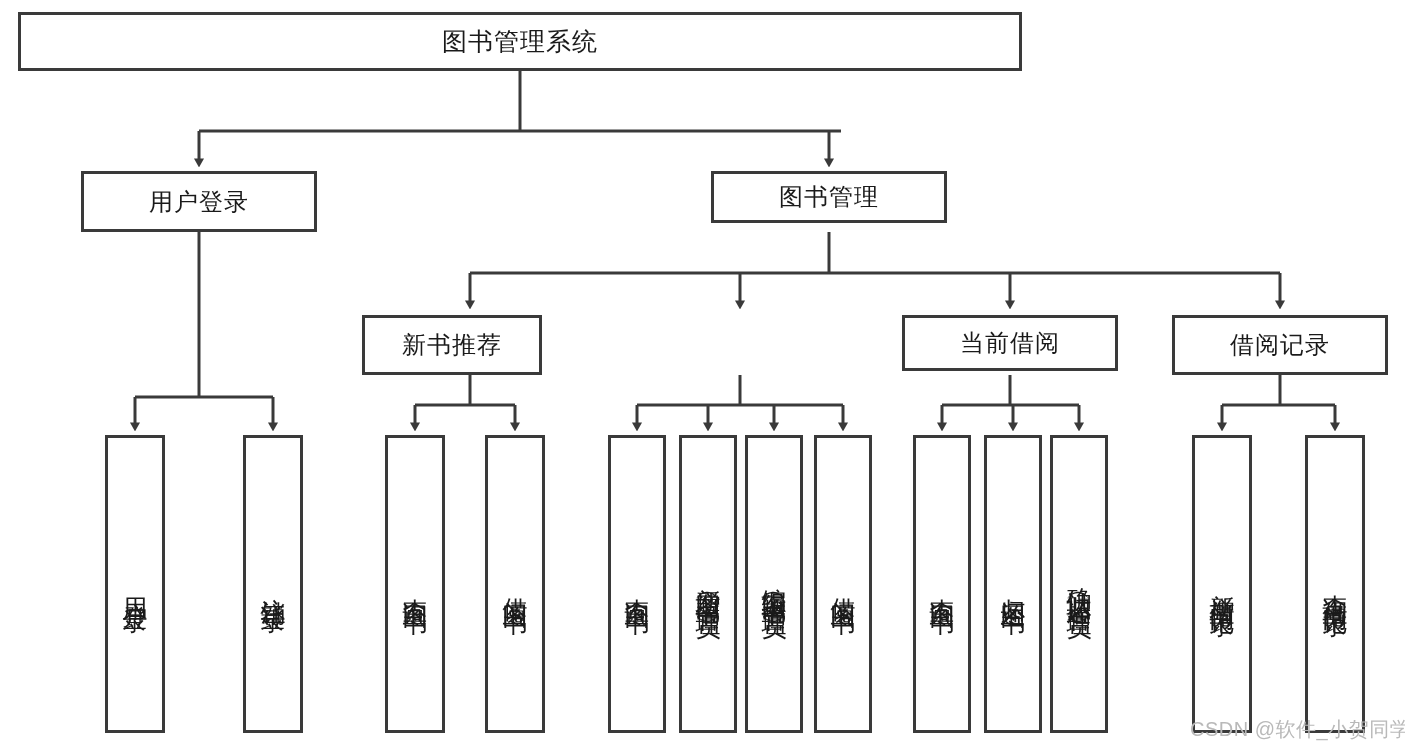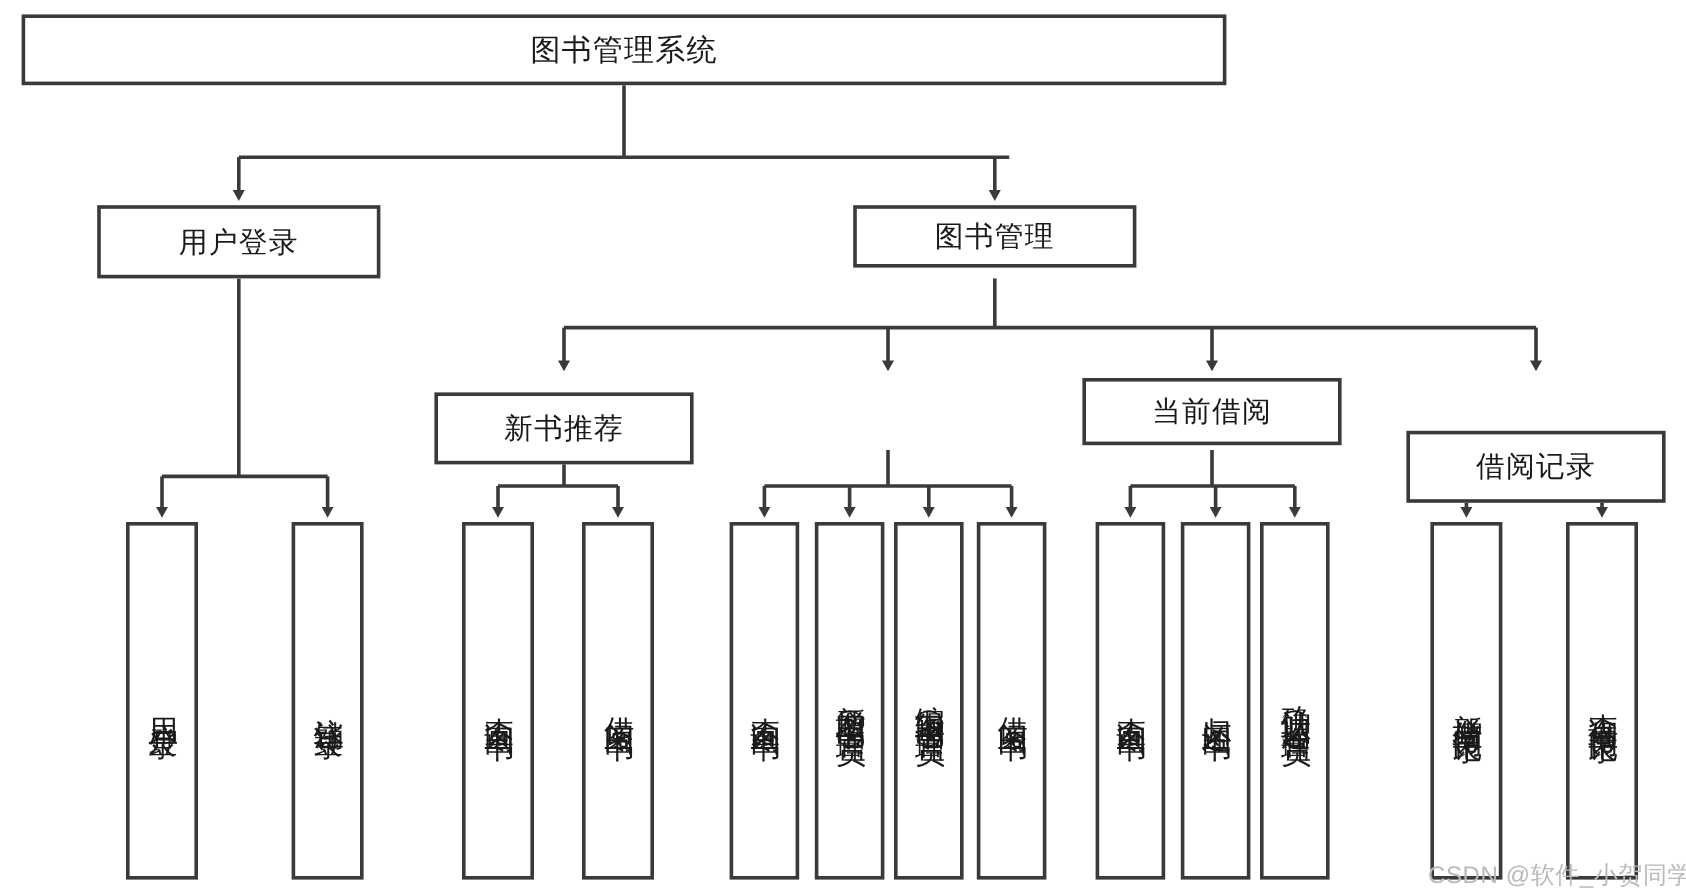--- a/index.html
+++ b/index.html
@@ -125,27 +125,27 @@
     <span class="lbl">图书管理系统</span>
   </div>
 
   <div class="node h" id="n-l2-0" style="left: 81px; top: 171px; width: 236px; height: 61px;">
     <span class="lbl">用户登录</span>
   </div>
   <div class="node h" id="n-l2-1" style="left: 711px; top: 171px; width: 236px; height: 52px;">
     <span class="lbl">图书管理</span>
   </div>
 
-  <div class="node h" id="n-l3-0" style="left: 362px; top: 315px; width: 216px; height: 60px; margin-top: 12px;">
+  <div class="node h" id="n-l3-0" style="left: 362px; top: 315px; width: 180px; height: 60px;">
     <span class="lbl">新书推荐</span>
   </div>
   <div class="node h" id="n-l3-2" style="left: 902px; top: 315px; width: 216px; height: 56px;">
     <span class="lbl">当前借阅</span>
   </div>
-  <div class="node h" id="n-l3-3" style="left: 1172px; top: 315px; width: 216px; height: 60px; margin-top: 44px;">
+  <div class="node h" id="n-l3-3" style="left: 1172px; top: 315px; width: 216px; height: 60px;">
     <span class="lbl">借阅记录</span>
   </div>
 
   <div class="node v" id="n-lf-0" style="left: 105px; top: 435px; width: 60px; height: 298px; font-size: 25px;">
     <span class="lbl">用户登录</span>
   </div>
   <div class="node v" id="n-lf-1" style="left: 243px; top: 435px; width: 60px; height: 298px; font-size: 25px;">
     <span class="lbl">注销登录</span>
   </div>
   <div class="node v" id="n-lf-2" style="left: 385px; top: 435px; width: 60px; height: 298px; font-size: 25px;">

